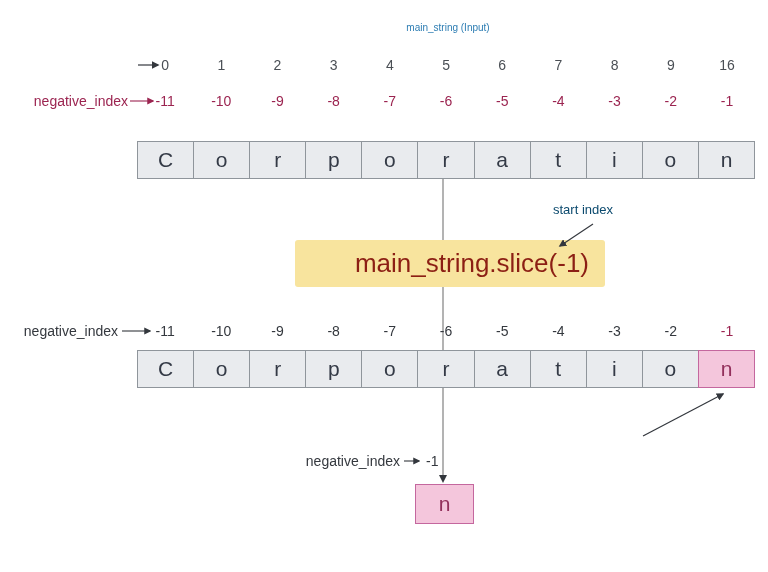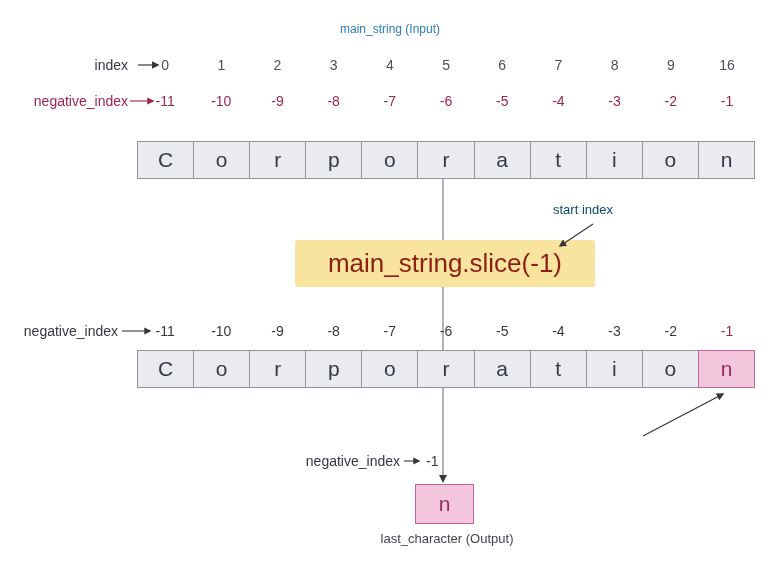--- a/index.html
+++ b/index.html
@@ -13,22 +13,22 @@
     background:#ffffff;
     overflow:hidden;
   }
   svg.layer{position:absolute;left:0;top:0;pointer-events:none;}
   #under-layer{z-index:0;}
   #over-layer{z-index:6;}
 
   .abs{position:absolute;}
 
   .top-label{
-    left:340px;top:22px;width:240px;
-    text-align:left;font-size:12px;color:#2d7db3;
+    left:328px;top:22px;width:240px;
+    text-align:center;font-size:10px;color:#2d7db3;
     z-index:4;
   }
 
   .row-label{
     font-size:14px;color:#34383e;text-align:right;
     z-index:4;line-height:18px;
   }
   .row-label.maroon{color:#9b2450;}
 
   .num-row{
@@ -56,25 +56,26 @@
   }
   .cell + .cell{margin-left:-1px;}
   .cell.pink{
     background:#f4c6dc;
     border-color:#c4679e;
     color:#93305c;
     z-index:3;
   }
 
   .slice-box{
-    left:295px;top:240px;width:300px;height:47px;
+    left:295px;top:240px;width:266px;height:47px;
     background:#f8e49e;border-radius:3px;
     display:flex;align-items:center;justify-content:center;
     font-size:26px;color:#8c1f14;
     z-index:2;
+    padding-left:44px;
   }
 
   .start-index{
     left:553px;top:202px;width:120px;
     font-size:13px;color:#0c4a6e;z-index:4;
   }
 
   .callout-value{
     left:426px;top:452px;width:34px;height:18px;
     font-size:14px;color:#34383e;line-height:18px;z-index:4;
@@ -97,21 +98,20 @@
 <body>
 
 <div class="canvas">
 
   <svg id="under-layer" class="layer" width="768" height="572">
     <line x1="443" y1="179" x2="443" y2="480" stroke="#8a8a8a" stroke-width="1.3"></line>
   </svg>
 
   <div class="abs top-label">main_string (Input)</div>
 
-  <div class="abs row-label" style="left:0;top:56px;width:128px;">index</div>
   <div class="abs num-row idx-row" style="top:56px;">
     <div class="slot">0</div>
     <div class="slot">1</div>
     <div class="slot">2</div>
     <div class="slot">3</div>
     <div class="slot">4</div>
     <div class="slot">5</div>
     <div class="slot">6</div>
     <div class="slot">7</div>
     <div class="slot">8</div>
@@ -178,21 +178,20 @@
     <div class="cell">t</div>
     <div class="cell">i</div>
     <div class="cell">o</div>
     <div class="cell pink">n</div>
   </div>
 
   <div class="abs row-label" style="left:280px;top:452px;width:120px;">negative_index</div>
   <div class="abs callout-value">-1</div>
 
   <div class="abs output-box">n</div>
-  <div class="abs output-label">last_character (Output)</div>
 
   <svg id="over-layer" class="layer" width="768" height="572">
     <defs>
       <marker id="ah-dark" viewBox="0 0 10 10" refX="8" refY="5" markerWidth="6.5" markerHeight="6.5" orient="auto">
         <path d="M0,0 L10,5 L0,10 z" fill="#33373d"></path>
       </marker>
       <marker id="ah-maroon" viewBox="0 0 10 10" refX="8" refY="5" markerWidth="6.5" markerHeight="6.5" orient="auto">
         <path d="M0,0 L10,5 L0,10 z" fill="#9b2450"></path>
       </marker>
     </defs>

